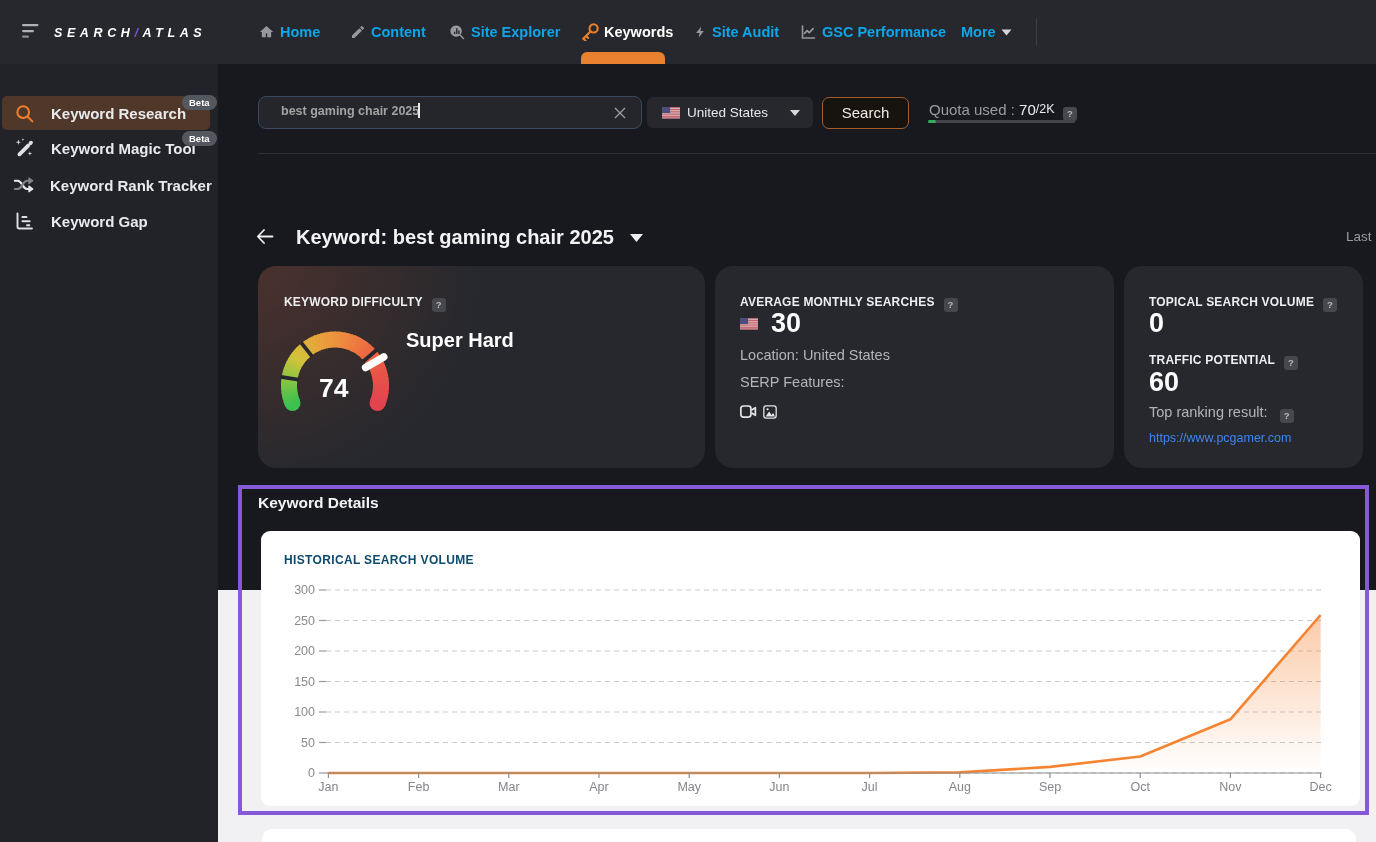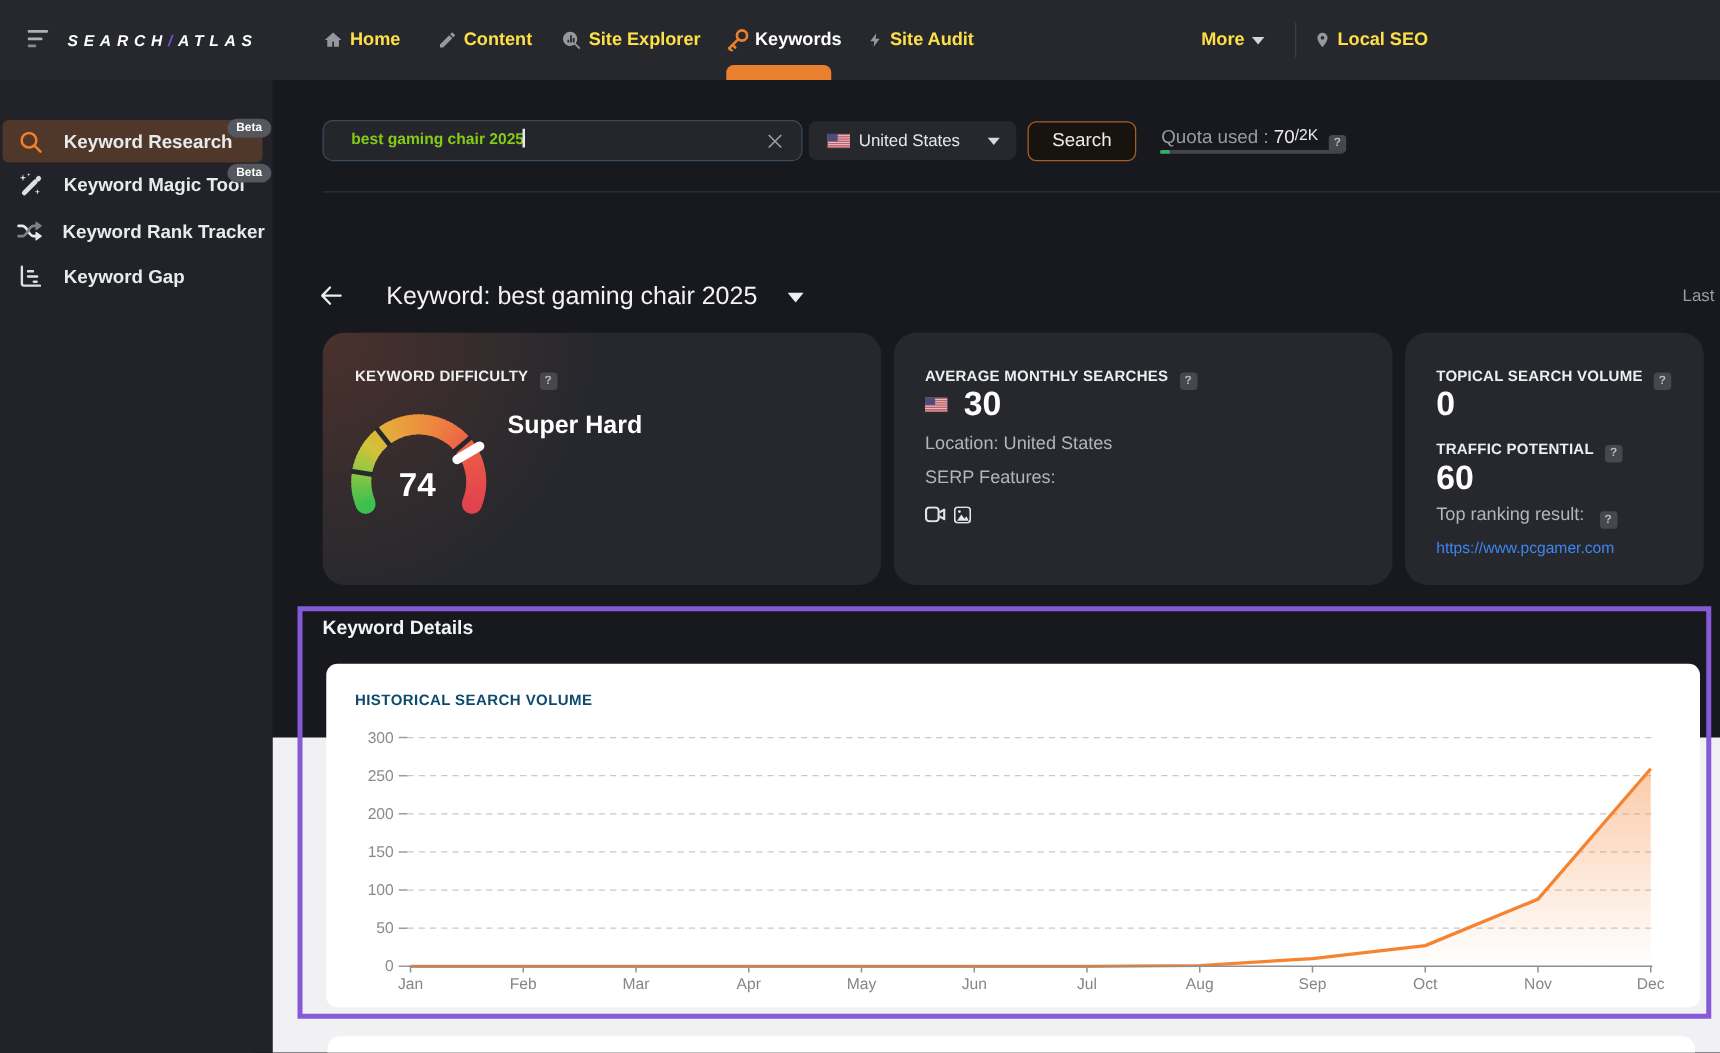--- a/index.html
+++ b/index.html
@@ -1,21 +1,21 @@
 <!DOCTYPE html>
 <html><head>
 <meta charset="utf-8">
 <style>
   * { margin:0; padding:0; box-sizing:border-box; }
   html,body { width:1376px; height:842px; overflow:hidden; background:#18191e; font-family:"Liberation Sans", sans-serif; }
   .abs { position:absolute; }
 
   
   #navbar { position:absolute; left:0; top:0; width:1376px; height:64px; background:#26282d; z-index:30; }
-  .navitem { position:absolute; top:0; height:64px; display:flex; align-items:center; gap:5px; color:#fde047; font-size:14.5px; font-weight:700; }
+  .navitem { position:absolute; top:0; height:64px; display:flex; align-items:center; gap:5px; color:#0ea5e9; font-size:14.5px; font-weight:700; }
   .navitem svg { display:block; }
   .navic { color:#97989c; }
 
   
   #sidebar { position:absolute; left:0; top:64px; width:218px; height:778px; background:#212329; z-index:20; }
   .sbitem { position:absolute; left:2px; width:208px; height:34px; border-radius:5px; display:flex; align-items:center; color:#e9eaec; font-size:15px; font-weight:700; white-space:nowrap; }
   .sbitem .ic { width:22px; margin-left:11px; margin-right:16px; display:flex; justify-content:center; }
   .beta { position:absolute; background:#55575e; color:#fff; font-size:9.5px; font-weight:700; border-radius:8px; padding:2px 7px 2px; z-index:5; }
 
   
@@ -69,33 +69,34 @@
     <span>Keywords</span>
   </div>
   <div class="abs" style="left:581px;top:52px;width:84px;height:12px;background:#e8802e;border-radius:6px 6px 0 0"></div>
 
   <div class="navitem" style="left:694px">
     <svg class="navic" width="13" height="16" viewBox="0 0 24 24" fill="currentColor">
         <path d="M13 2 4 14h6l-1 8 9-12h-6z"></path>
       </svg>
     <span>Site Audit</span>
   </div>
+  <div class="navitem" style="left:800px">
+    <svg class="navic" width="17" height="16" viewBox="0 0 24 24" fill="none" stroke="currentColor" stroke-width="2.4">
+        <path d="M3 3v18h18" stroke-linecap="round"></path>
+        <path d="m6 14 4-4 3 3 6-6" stroke-linecap="round" stroke-linejoin="round"></path>
+      </svg>
+    <span>GSC Performance</span>
+  </div>
   <div class="navitem" style="left:961px">
     <span>More</span>
     <svg width="11" height="7" viewBox="0 0 11 7" fill="#d4d5d8">
         <path d="M0.5 0.5h10L5.5 6.5z"></path>
       </svg>
   </div>
   <div class="abs" style="left:1036px;top:18px;width:1px;height:28px;background:#3c3e44"></div>
-  <div class="navitem" style="left:1051px">
-    <svg class="navic" width="14" height="16" viewBox="0 0 24 24" fill="currentColor">
-        <path d="M12 2a7 7 0 0 0-7 7c0 5.25 7 13 7 13s7-7.75 7-13a7 7 0 0 0-7-7zm0 9.5A2.5 2.5 0 1 1 12 6.5a2.5 2.5 0 0 1 0 5z"></path>
-      </svg>
-    <span>Local SEO</span>
-  </div>
 </div>
 
 <div id="sidebar">
   <div class="sbitem" style="top:32px;background:#4f3829;">
     <span class="ic">
         <svg width="21" height="21" viewBox="0 0 24 24" fill="none" stroke="#f47e2b" stroke-width="2.3">
           <circle cx="10.5" cy="10.5" r="6.7"></circle>
           <path d="M15.5 15.5 21 21" stroke-linecap="round"></path>
         </svg>
       </span>
@@ -139,21 +140,21 @@
         </svg>
       </span>
     <span>Keyword Gap</span>
   </div>
 </div>
 
 <div id="maindark"></div>
 <div id="mainlight"></div>
 
 <div class="abs" style="left:258px;top:96px;width:384px;height:33px;background:#24262c;border:1.5px solid #394a5e;border-radius:8px;z-index:5">
-  <span class="abs" style="left:22px;top:7px;font-size:12.5px;font-weight:700;color:#84cc16;">best gaming chair 2025</span>
+  <span class="abs" style="left:22px;top:7px;font-size:12.5px;font-weight:700;color:#a3a3a3;">best gaming chair 2025</span>
   <span class="abs" style="left:159px;top:6px;width:1.5px;height:15px;background:#e8e8e8"></span>
   <svg class="abs" style="right:15px;top:10px" width="12" height="12" viewBox="0 0 12 12" stroke="#9b9ca0" stroke-width="1.4">
       <path d="M1 1l10 10M11 1L1 11"></path>
     </svg>
 </div>
 
 <div class="abs" style="left:647px;top:97px;width:166px;height:31px;background:#26282d;border-radius:6px;z-index:5">
   <svg class="abs" style="left:15px;top:10px" width="18" height="11.5" viewBox="0 0 19 12">
     <rect width="19" height="12" fill="#d9d6d6"></rect>
     <g fill="#c6616c">
@@ -179,21 +180,21 @@
 <div class="abs" style="left:929px;top:101px;z-index:5;font-size:15px;color:#9b9ca1">Quota used&nbsp;: <span style="color:#ececee">70</span><span style="color:#ececee;font-size:12.5px;vertical-align:2.5px">/2K</span>&nbsp;&nbsp;<span class="qicon">?</span></div>
 <div class="abs" style="left:928px;top:119.5px;width:147px;height:3.5px;background:#43454b;border-radius:2px;z-index:5">
     <span class="abs" style="left:0;top:0;width:8px;height:3.5px;background:#2fae5d;border-radius:2px"></span>
   </div>
 
 <div class="abs" style="left:258px;top:152.5px;width:1118px;height:1px;background:#2e3036;z-index:5"></div>
 
 <svg class="abs" style="left:256px;top:228px;z-index:5" width="18" height="17" viewBox="0 0 18 17" fill="none" stroke="#eceef0" stroke-width="1.8" stroke-linecap="round">
     <path d="M16.5 8.5H2M8 2 1.8 8.5 8 15" stroke-linejoin="round"></path>
   </svg>
-<div class="abs" style="left:309px;top:226px;font-size:20px;font-weight:400;color:#f3f3f5;z-index:5">Keyword: best gaming chair 2025</div>
+<div class="abs" style="left:296px;top:226px;font-size:20px;font-weight:700;color:#f3f3f5;z-index:5">Keyword: best gaming chair 2025</div>
 <svg class="abs" style="left:630px;top:234px;z-index:5" width="13" height="8" viewBox="0 0 13 8" fill="#eceef0">
     <path d="M0 0h13L6.5 8z"></path>
   </svg>
 <div class="abs" style="left:1346px;top:229px;font-size:13.5px;color:#9b9ca1;z-index:5;white-space:nowrap">Last 12 months</div>
 
 <div class="card" style="left:258px;top:266px;width:447px;height:202px;background:radial-gradient(circle at 0% 0%, rgba(125,62,45,0.42), rgba(125,62,45,0) 45%), #26282d;">
   <div class="abs" style="left:26px;top:26px"><span class="klabel">KEYWORD DIFFICULTY</span>&nbsp;&nbsp;<span class="qicon">?</span></div>
   <svg width="154" height="200" viewBox="0 0 154 200" style="position:absolute;left:0;top:0">
       <circle cx="34.50" cy="137.10" r="8.0" fill="rgb(60,192,80)"></circle>
       <circle cx="119.50" cy="137.10" r="8.0" fill="rgb(226,67,79)"></circle>

